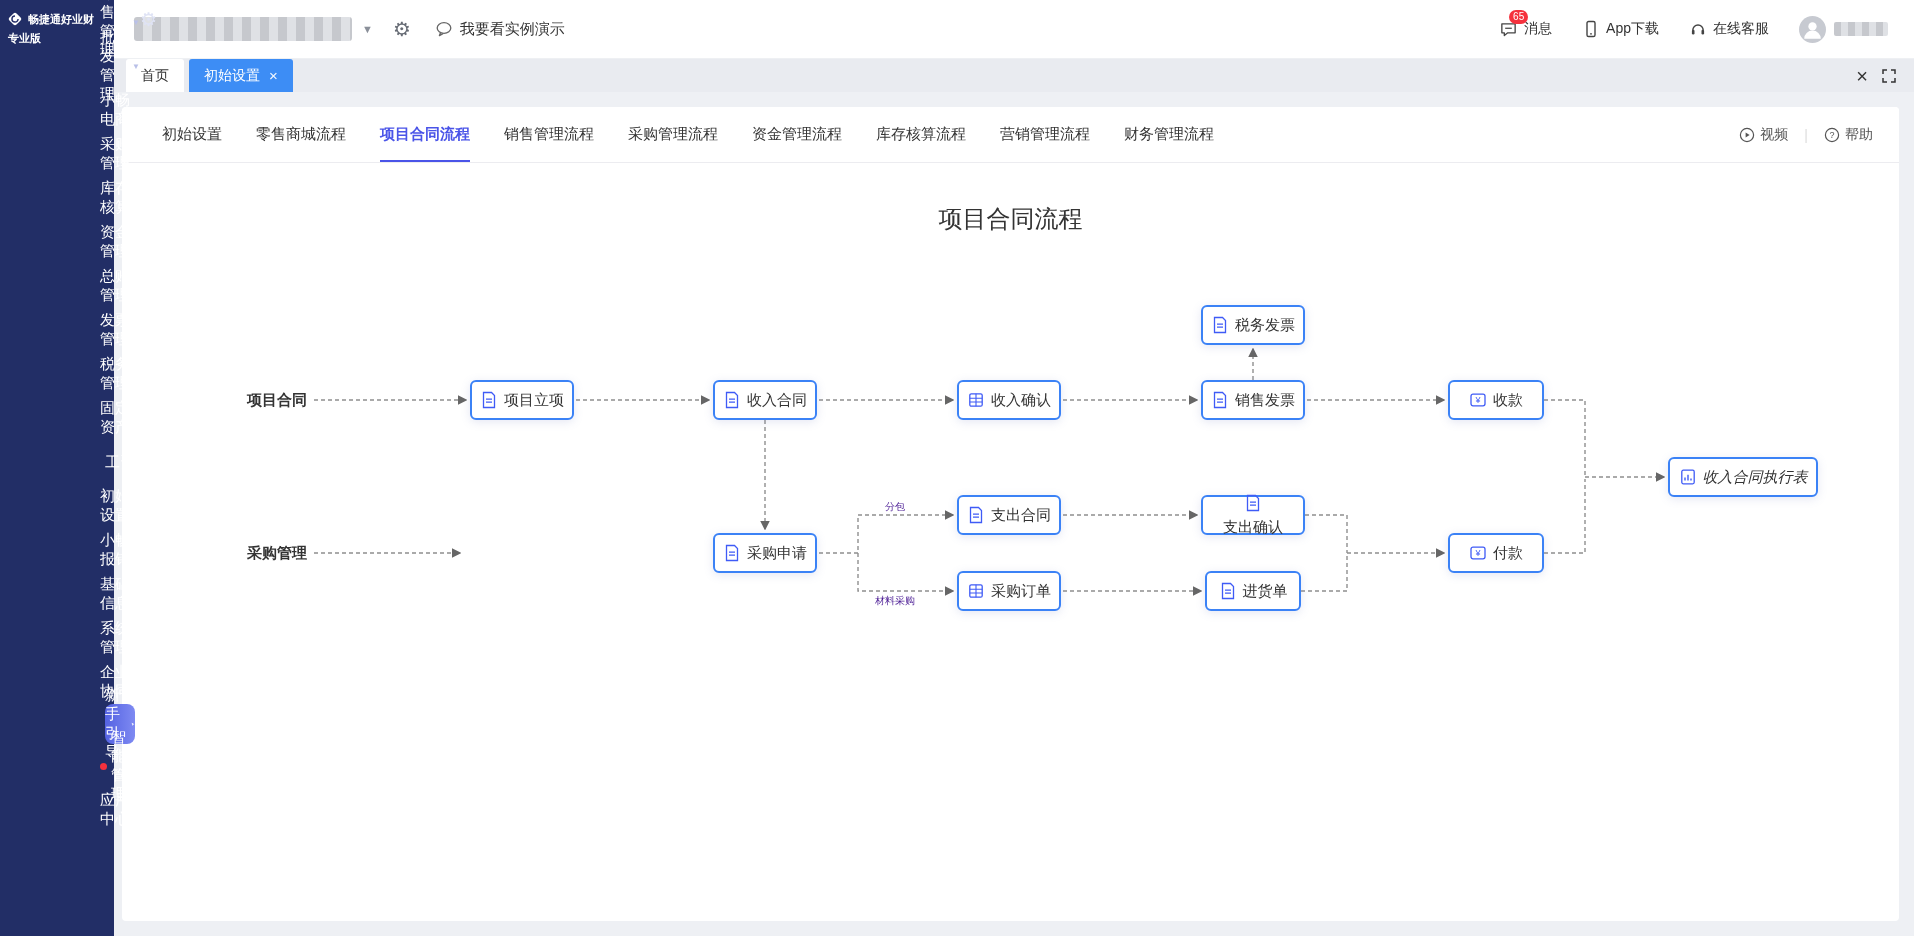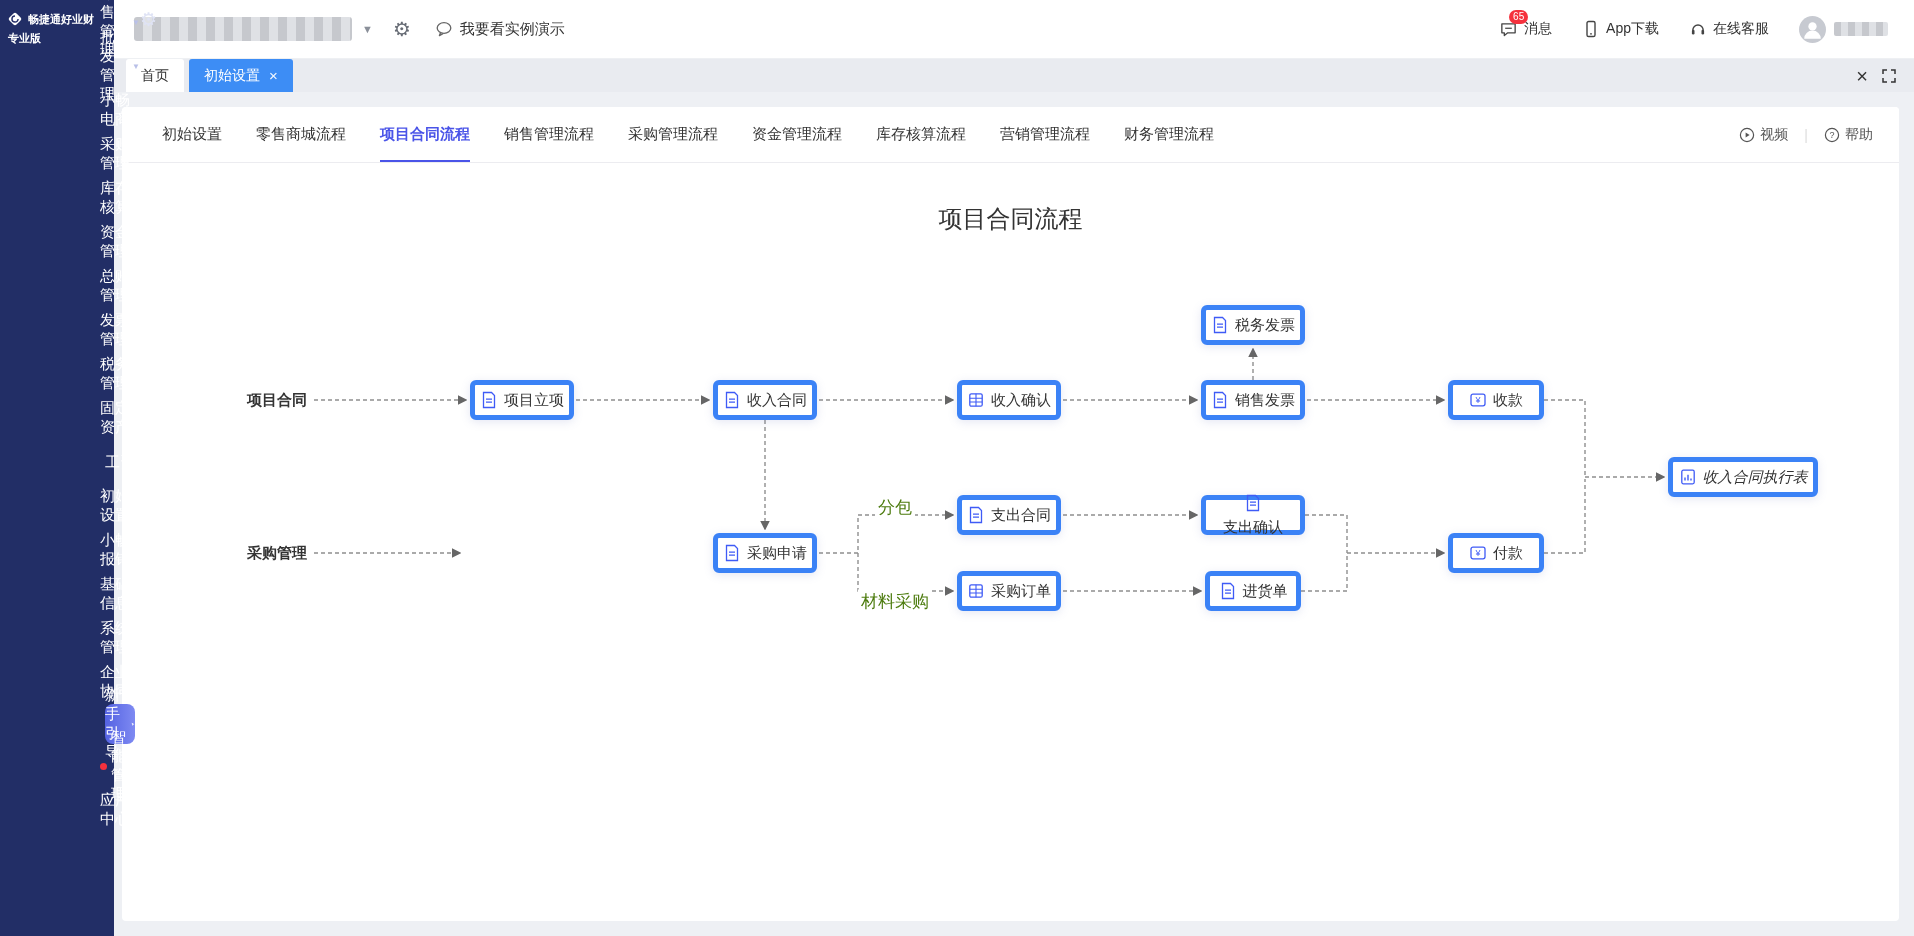--- a/index.html
+++ b/index.html
@@ -64,26 +64,26 @@
 .nav-right .vsep{color:#ddd}
 .nav-btn{display:flex;align-items:center;gap:5px;cursor:pointer}
 
 
 .flow-title{position:absolute;top:96px;left:50%;transform:translateX(-50%);font-size:24px;
             font-weight:500;color:#333;z-index:2}
 #flow-svg{position:absolute;left:0;top:0;pointer-events:none;z-index:1}
 .edge{fill:none;stroke:#8f8f8f;stroke-width:1.4;stroke-dasharray:4 3}
 #flow-nodes{position:absolute;left:0;top:0;width:100%;height:100%;z-index:2}
 .flow-node{position:absolute;display:flex;align-items:center;justify-content:center;gap:6px;
-           background:#fff;border:5px solid #3b82f6;border-radius:6px;
+           background:#fff;border:2px solid #3b82f6;border-radius:6px;
            box-shadow:0 2px 10px rgba(110,120,190,.18);font-size:15px;color:#333;cursor:pointer;
            white-space:nowrap}
 .node-ic{flex:none}
 .row-label{position:absolute;transform:translate(-50%,-50%);font-size:15px;font-weight:bold;color:#333}
-.edge-label{position:absolute;transform:translate(-50%,-50%);font-size:17px;color:#4d7c0f;background:#fff;padding:0 3px}
+.edge-label{position:absolute;transform:translate(-50%,-50%);font-size:10px;color:#4c1d95;background:#fff;padding:0 3px}
 </style>
 </head>
 <body>
 
 <aside class="sidebar">
   <div class="brand">
     <div class="brand-row">
       <svg width="18" height="18" viewBox="0 0 20 20">
         <rect x="4.4" y="4.4" width="11.2" height="11.2" rx="2.4" transform="rotate(45 10 10)" fill="#fff"></rect>
         <path d="M10 6.6a3.4 3.4 0 1 0 3.4 3.4" fill="none" stroke="#27306b" stroke-width="1.6"></path>

